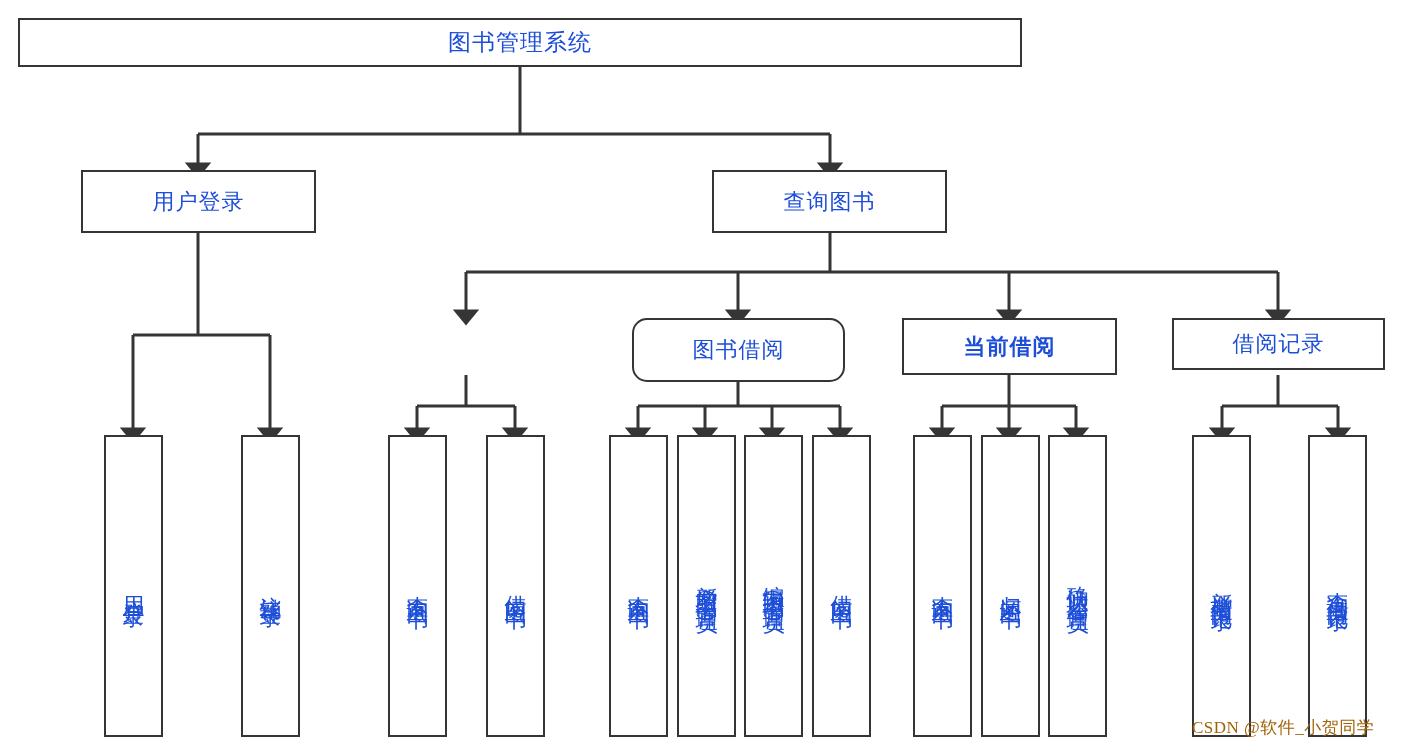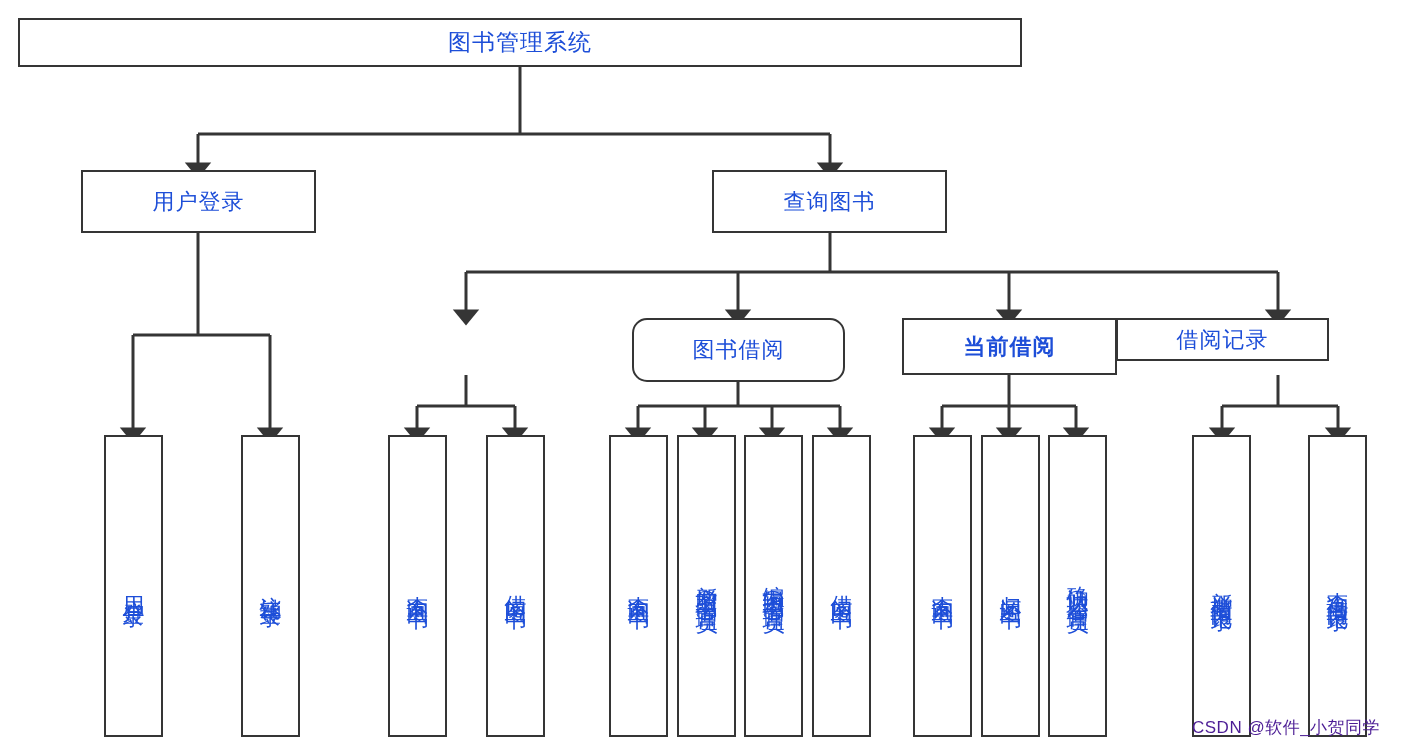--- a/index.html
+++ b/index.html
@@ -60,23 +60,24 @@
     text-orientation: upright;
     font-size: 22px;
     line-height: 1.0;
     letter-spacing: 4px;
     white-space: nowrap;
     max-height: 100%;
   }
   .watermark {
     position: absolute;
     font-size: 17px;
-    color: #4c1d95;
+    color: #a16207;
     white-space: nowrap;
     letter-spacing: 0.5px;
+    font-family: Liberation Serif, serif;
   }
 </style>
 </head>
 <body>
 
 <div id="canvas">
 
   <svg class="wires" viewBox="0 0 1405 747">
     <defs>
       <marker id="arw" markerWidth="11" markerHeight="11" refX="1.2" refY="5.0" orient="auto" markerUnits="strokeWidth">
@@ -137,21 +138,21 @@
   <div class="node h" style="left:712px; top:170px; width:235px; height:63px;">
     <span class="lbl">查询图书</span>
   </div>
 
   <div class="node h" style="left:632px; top:318px; width:213px; height:64px;border-radius:15px;">
     <span class="lbl">图书借阅</span>
   </div>
   <div class="node h" style="left:902px; top:318px; width:215px; height:57px;font-weight:bold;">
     <span class="lbl">当前借阅</span>
   </div>
-  <div class="node h" style="left:1116px; top:318px; width:213px; height:43px;align-items:center;">
+  <div class="node h" style="left:1172px; top:318px; width:213px; height:52px;align-items:center;">
     <span class="lbl">借阅记录</span>
   </div>
 
   <div class="node v" style="left:104px; top:435px; width:59px; height:302px;">
     <span class="lbl">用户登录</span>
   </div>
   <div class="node v" style="left:241px; top:435px; width:59px; height:302px;">
     <span class="lbl">注销登录</span>
   </div>
 

